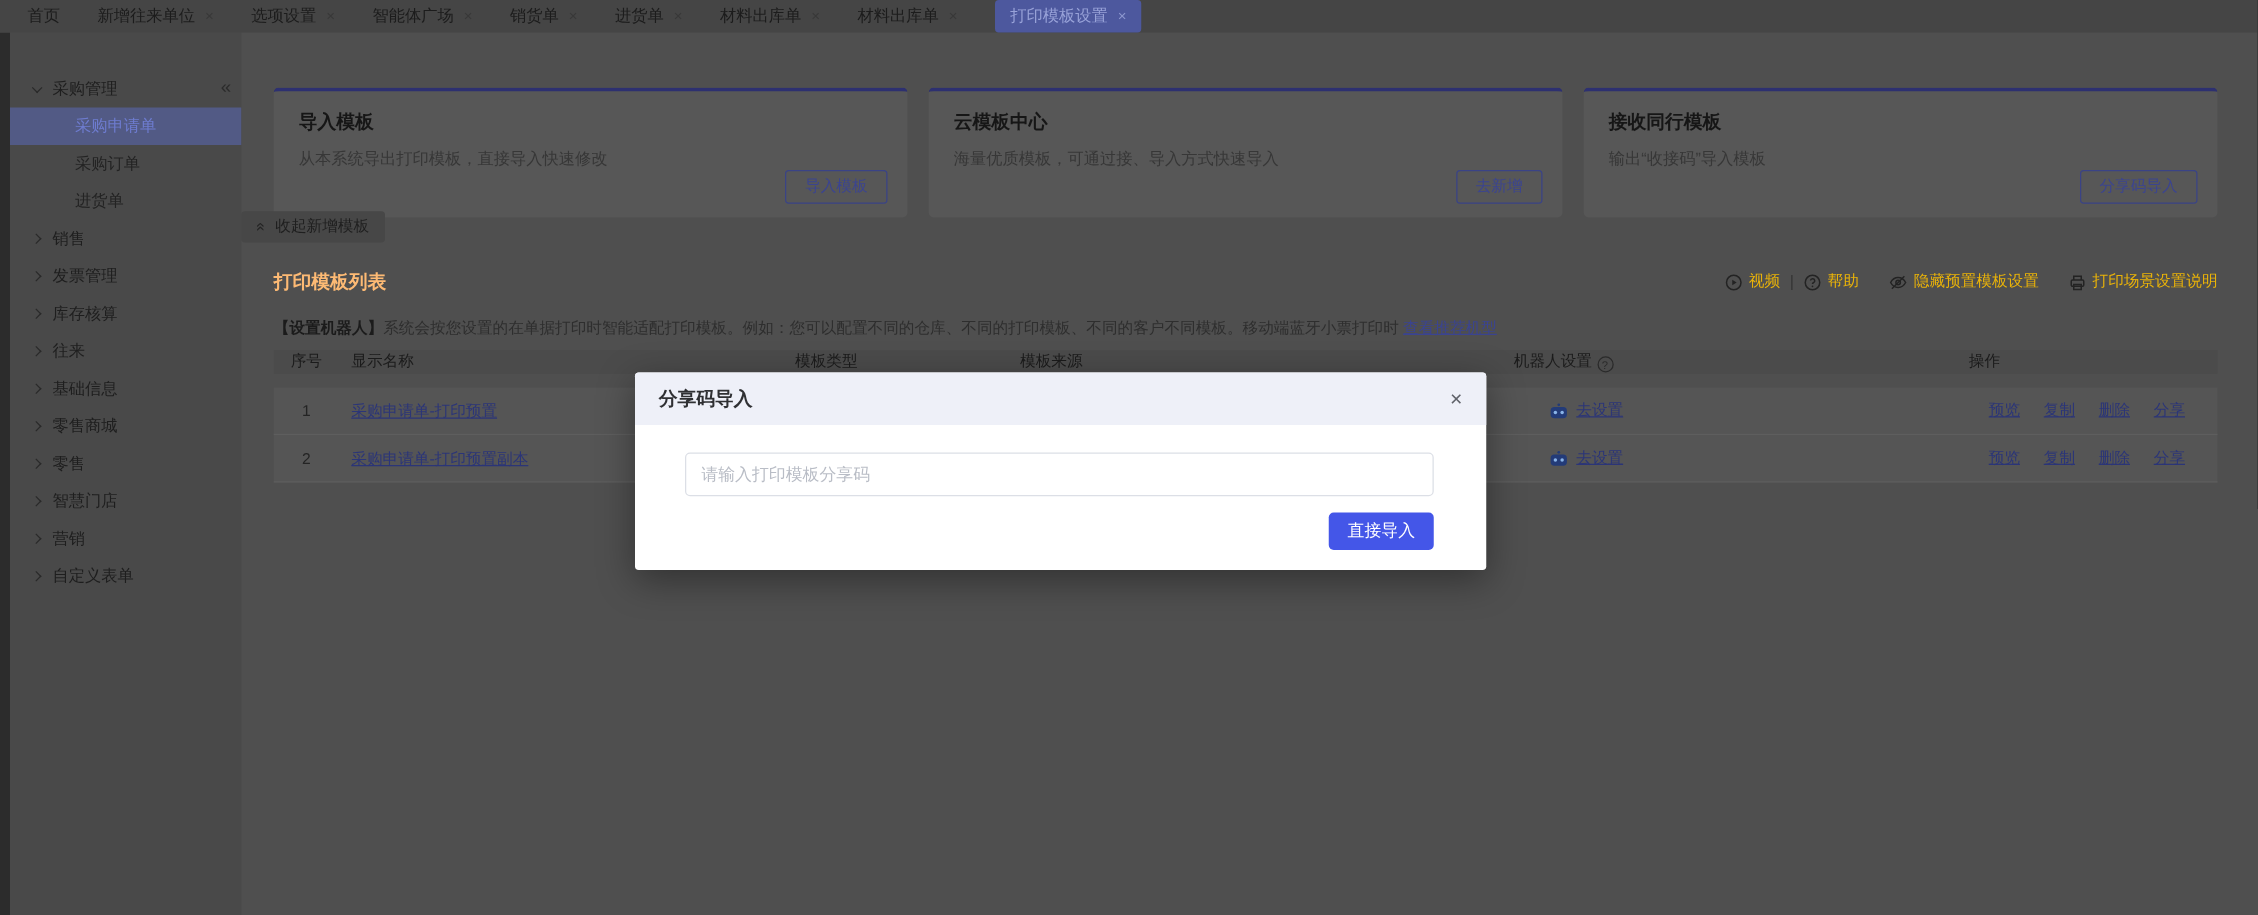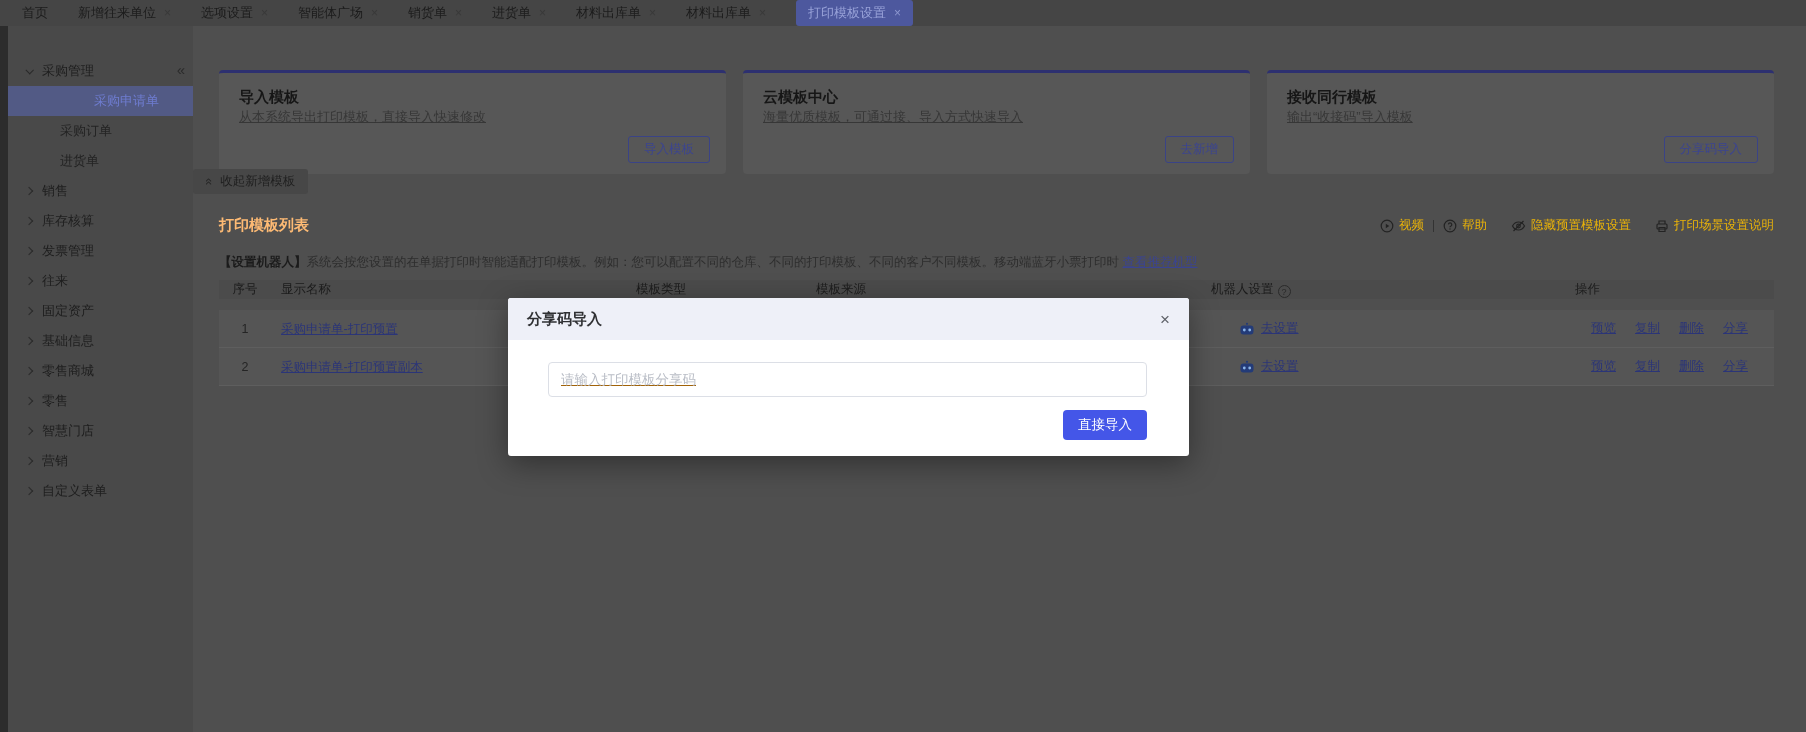--- a/index.html
+++ b/index.html
@@ -21,30 +21,30 @@
   
   .sidebar { position:absolute; top:26px; left:0; bottom:0; width:193px; background:#494949;
              border-left:8px solid #2c2c2c; padding-top:30px; z-index:2; }
   .collapse-panel { position:absolute; top:36px; right:8px; color:#2b2b2b; font-size:15px; line-height:1; }
   .side-group { height:30px; display:flex; align-items:center; gap:10px; padding-left:18px;
                 font-size:13px; color:#1e1e1e; cursor:default;text-align:right; }
   .chev { display:inline-block; width:6px; height:6px; border-right:1.6px solid #2a2a2a; border-bottom:1.6px solid #2a2a2a; }
   .chev.down { transform:rotate(45deg) translateY(-1px); }
   .chev.right { transform:rotate(-45deg); }
   .side-child { height:30px; display:flex; align-items:center; padding-left:52px; font-size:13px; color:#232323; cursor:default; }
-  .side-child.selected { background:#525a85; color:#6e7cd0;justify-content:center; }
+  .side-child.selected { background:#525a85; color:#6e7cd0; }
 
   
   .main { position:absolute; top:26px; left:193px; right:0; bottom:0; background:#4f4f4f; }
 
   .cards { position:absolute; top:44px; left:26px; right:32px; display:flex; gap:17px; }
   .card { flex:1; height:104px; background:#575757; border-radius:4px; border-top:3px solid #2d3070;
           position:relative; padding:15px 20px; }
   .card-title { font-size:15px; font-weight:bold; color:#161616; }
-  .card-desc { margin-top:1px; font-size:13px; color:#373737;text-decoration:underline; }
+  .card-desc { margin-top:11px; font-size:13px; color:#373737; }
   .card-btn { position:absolute; right:16px; bottom:11px; background:transparent; border:1px solid #3a4386;
               color:#3b4490; font-size:12.5px; padding:4px 15px; border-radius:3px; cursor:pointer;
               font-family:inherit; }
 
   .collapse-bar { position:absolute; top:143px; left:0; right:0; display:flex; }
   .collapse-btn { display:flex; align-items:center; gap:7px; background:#474747; color:#1f1f1f;
                   font-size:12.5px; padding:4px 13px; border-radius:3px; cursor:pointer; }
   .dbl-up { display:inline-block; transform:rotate(90deg); color:#242424; font-size:13px; line-height:1; }
 
   .section-title { position:absolute; top:190px; left:26px; font-size:15px; font-weight:bold; color:#fdba74; }
@@ -76,22 +76,22 @@
   .td-ops { display:flex; justify-content:flex-end; gap:19px; padding-right:26px; }
 
   
   .modal { position:absolute; left:508px; top:298px; width:681px; height:158px; background:#ffffff;
            border-radius:3px; box-shadow:0 8px 30px rgba(0,0,0,0.38); z-index:20; }
   .modal-head { height:42px; background:#eef0f8; border-radius:3px 3px 0 0; display:flex;
                 align-items:center; justify-content:space-between; padding:0 19px; }
   .modal-title { font-size:15px; font-weight:bold; color:#2f3033; }
   .modal-close { color:#5f6269; font-size:17px; line-height:1; cursor:pointer; }
   .modal-input { position:absolute; left:40px; right:42px; top:64px; height:35px; border:1px solid #dcdfe6;
-                 border-radius:4px; padding:0 12px; font-size:13.5px; color:#a16207; outline:none;
-                 font-family:inherit; background:#fff;text-decoration:underline; }
+                 border-radius:4px; padding:0 12px; font-size:13.5px; color:#14532d; outline:none;
+                 font-family:inherit; background:#fff; }
   .modal-input::placeholder { color:#b9bdc6; }
   .modal-submit { position:absolute; right:42px; top:112px; height:30px; padding:0 15px; background:#4456e8;
                   color:#fff; border:none; border-radius:4px; font-size:13.5px; cursor:pointer;
                   font-family:inherit; }
 </style>
 </head>
 <body>
 
 <div id="screen">
 
@@ -157,33 +157,29 @@
     <div class="side-child">
       <span>进货单</span>
     </div>
 
     <div class="side-group">
       <span class="chev right"></span>
       <span>销售</span>
     </div>
     <div class="side-group">
       <span class="chev right"></span>
+      <span>发票管理</span>
+    </div>
+    <div class="side-group">
+      <span class="chev right"></span>
       <span>库存核算</span>
     </div>
     <div class="side-group">
       <span class="chev right"></span>
-      <span>发票管理</span>
-    </div>
-    <div class="side-group">
-      <span class="chev right"></span>
       <span>往来</span>
-    </div>
-    <div class="side-group">
-      <span class="chev right"></span>
-      <span>固定资产</span>
     </div>
     <div class="side-group">
       <span class="chev right"></span>
       <span>基础信息</span>
     </div>
     <div class="side-group">
       <span class="chev right"></span>
       <span>零售商城</span>
     </div>
     <div class="side-group">

